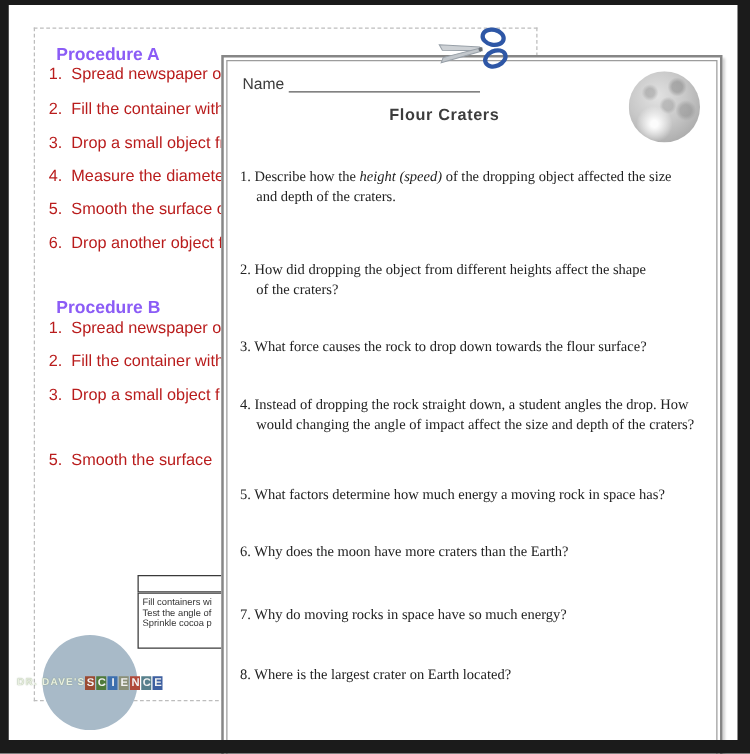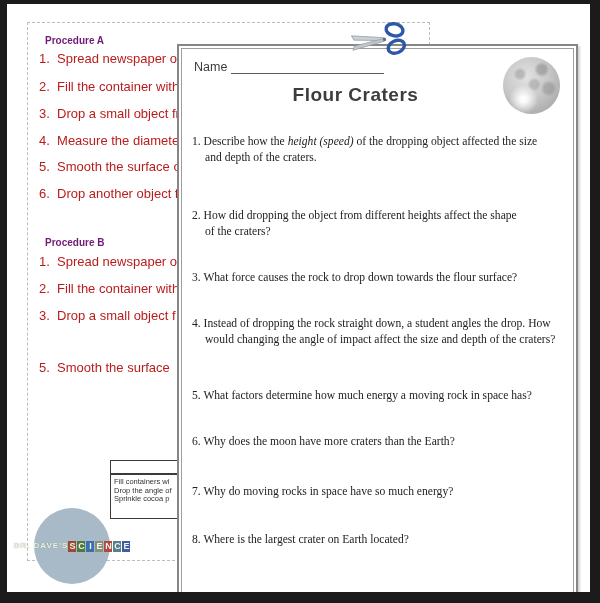--- a/index.html
+++ b/index.html
@@ -15,21 +15,21 @@
     border-width:4px 10px 11px 7px;
     pointer-events:none;z-index:40;
   }
   
   .back-page{
     position:absolute;left:27px;top:22px;width:403px;height:539px;
     background:#fff;border:1px dashed #bdbdbd;box-sizing:border-box;
     z-index:1;
   }
   .proc-title{
-    position:absolute;left:17px;font-weight:bold;font-size:10px;color:#701a75;
+    position:absolute;left:17px;font-weight:bold;font-size:14px;color:#8b5cf6;
     white-space:pre;
   }
   .proc-title.a{top:12px;}
   .proc-title.b{top:214px;}
   .proc-item{
     position:absolute;left:11px;font-size:13px;color:#b91c1c;white-space:pre;
   }
   .pa0{top:28px}.pa1{top:56px}.pa2{top:83px}.pa3{top:110px}.pa4{top:136px}.pa5{top:163px}
   .pb0{top:231px}.pb1{top:258px}.pb2{top:285px}.pb3{top:312px}.pb4{top:337px}.pb5{top:364px}
   
@@ -74,21 +74,21 @@
     position:absolute;left:15px;top:14px;font-size:12.5px;color:#3c3c3c;
     display:flex;align-items:flex-end;
   }
   .name-line{
     display:inline-block;width:153px;border-bottom:1px solid #5a5a5a;
     height:13px;margin-left:4px;
   }
   .page-title{
     position:absolute;left:0;top:38px;width:100%;box-sizing:border-box;
     padding-right:44px;text-align:center;
-    font-size:19px;font-weight:bold;color:#3d3d3d;letter-spacing:.5px;
+    font-size:13px;font-weight:bold;color:#3d3d3d;letter-spacing:.5px;
   }
   .moon{
     position:absolute;left:324px;top:11px;width:57px;height:57px;border-radius:50%;
     background:
       radial-gradient(circle at 36% 74%, rgba(255,255,255,.95) 0 5%, rgba(255,255,255,0) 26%),
       radial-gradient(circle at 68% 22%, rgba(120,120,120,.45) 0 7%, rgba(120,120,120,0) 13%),
       radial-gradient(circle at 30% 30%, rgba(130,130,130,.4) 0 6%, rgba(130,130,130,0) 12%),
       radial-gradient(circle at 80% 55%, rgba(125,125,125,.4) 0 8%, rgba(125,125,125,0) 15%),
       radial-gradient(circle at 55% 48%, rgba(150,150,150,.45) 0 9%, rgba(150,150,150,0) 16%),
       radial-gradient(circle at 40% 35%, #e2e2e2 0%, #c8c8c8 45%, #a9a9a9 82%, #8f8f8f 100%);
@@ -122,21 +122,21 @@
 
   <div class="proc-title b">Procedure B</div>
   <div class="proc-item pb0">1.  Spread newspaper o</div>
   <div class="proc-item pb1">2.  Fill the container with</div>
   <div class="proc-item pb2">3.  Drop a small object f</div>
   <div class="proc-item pb4">5.  Smooth the surface</div>
 
   <div class="note-box-head"></div>
   <div class="note-box-body">
     <div class="note-line">Fill containers wi</div>
-    <div class="note-line">Drop the angle of</div>
+    <div class="note-line">Test the angle of</div>
     <div class="note-line">Sprinkle cocoa p</div>
   </div>
 </div>
 
 <div class="logo">
   <div class="logo-line1">DR. DAVE'S</div>
   <div class="logo-tiles">
     <span class="t0">S</span>
     <span class="t1">C</span>
     <span class="t2">I</span>

